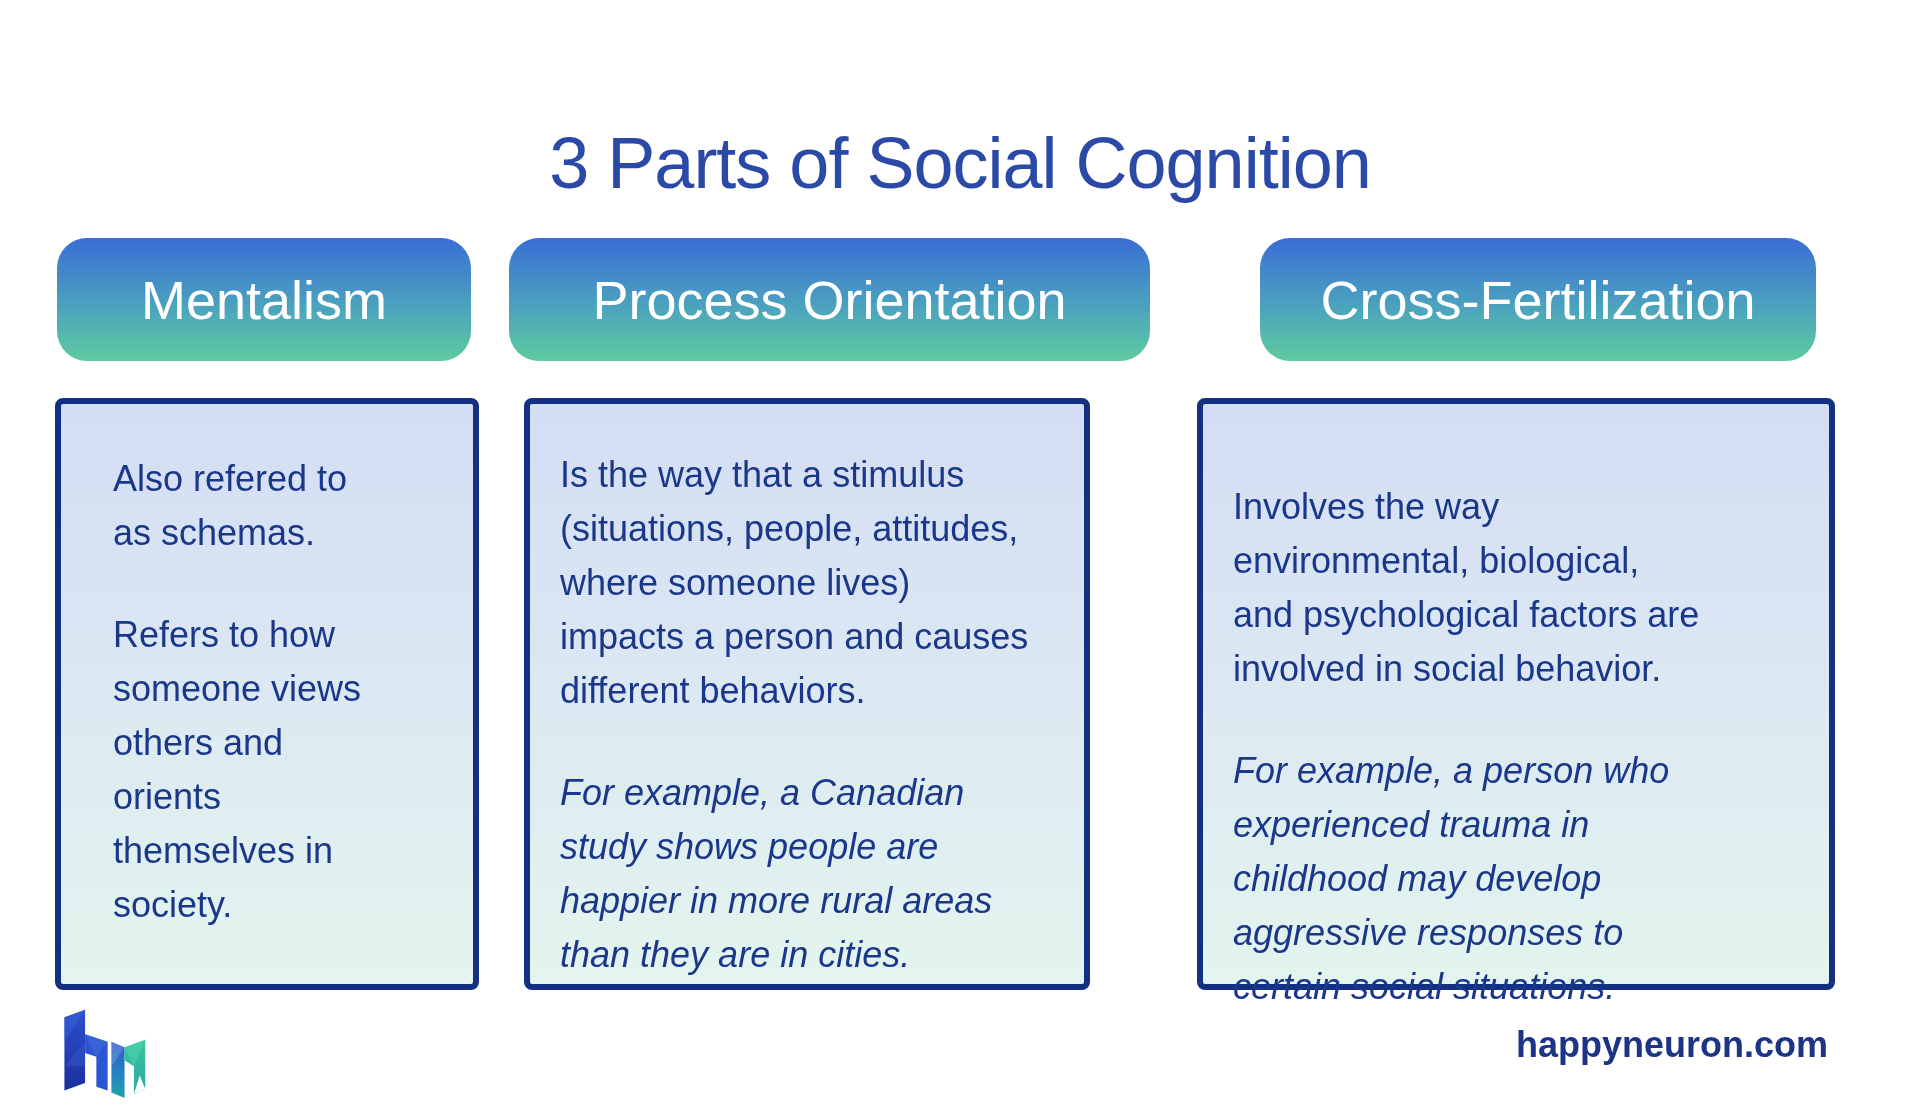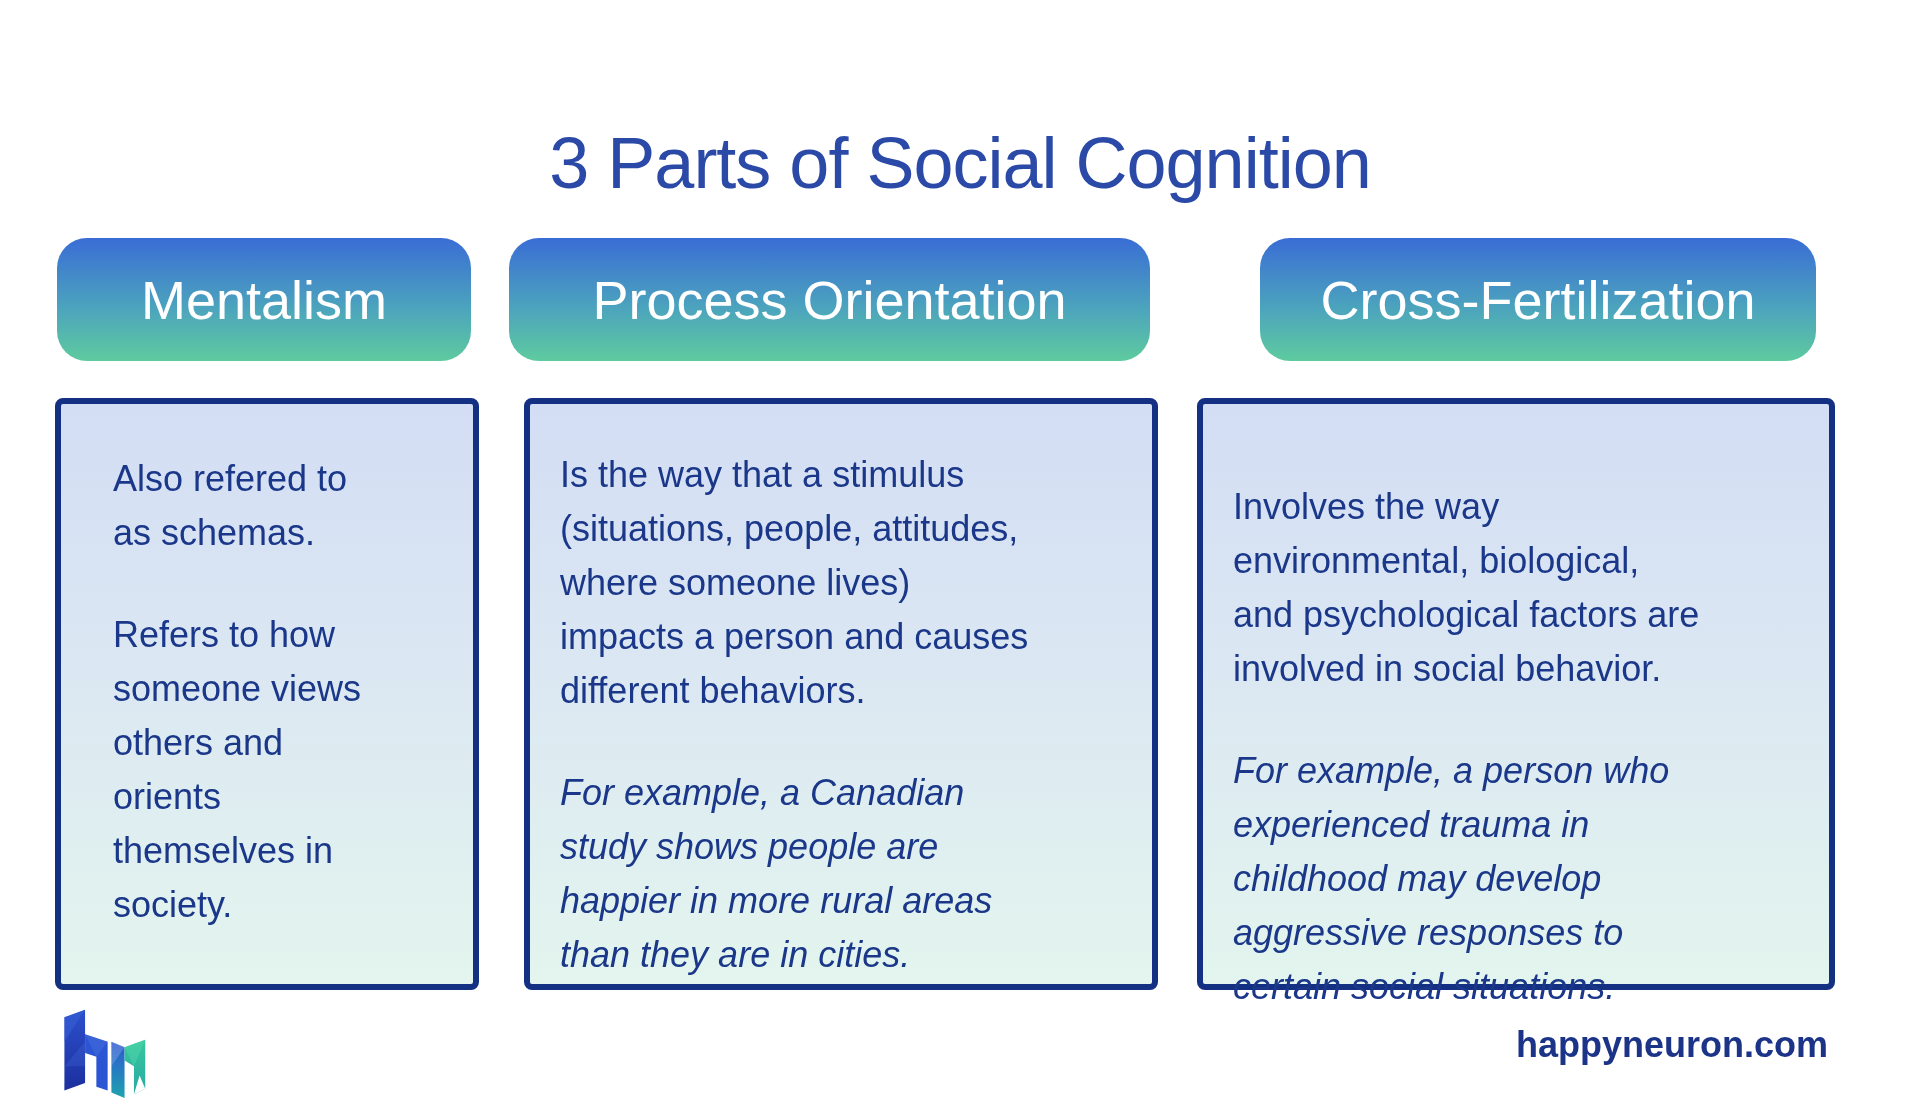--- a/index.html
+++ b/index.html
@@ -52,21 +52,21 @@
     box-sizing:border-box;
     border:6px solid var(--card-border);
     border-radius:8px;
     background:linear-gradient(180deg,var(--card-bg-top) 0%,var(--card-bg-mid) 52%,var(--card-bg-bottom) 100%);
     color:var(--body-text);
     font-size:36px;
     font-weight:500;
     line-height:1.5;
   }
   .card-1{left:55px;width:424px;padding:48px 30px 0 52px;}
-  .card-2{left:524px;width:634px;padding:44px 24px 0 30px;}
+  .card-2{left:524px;width:566px;padding:44px 24px 0 30px;}
   .card-3{left:1197px;width:638px;padding:76px 24px 0 30px;}
   .card p{
     margin:0 0 48px 0;
     white-space:pre-line;
   }
   .card p.example{font-style:italic;font-weight:400;}
   .footer-logo{
     position:absolute;left:55px;top:1004px;
     display:flex;align-items:center;
   }

